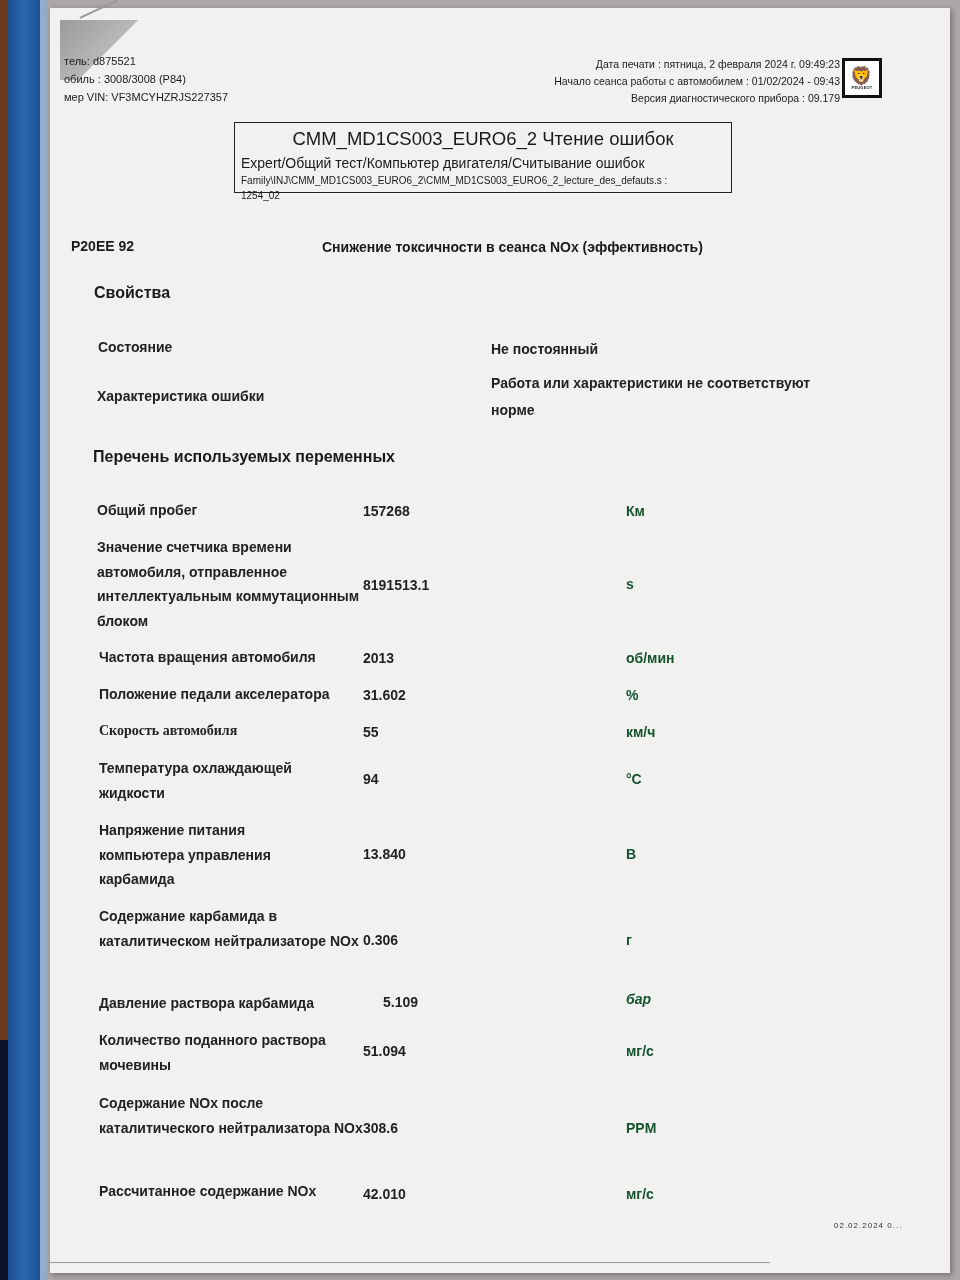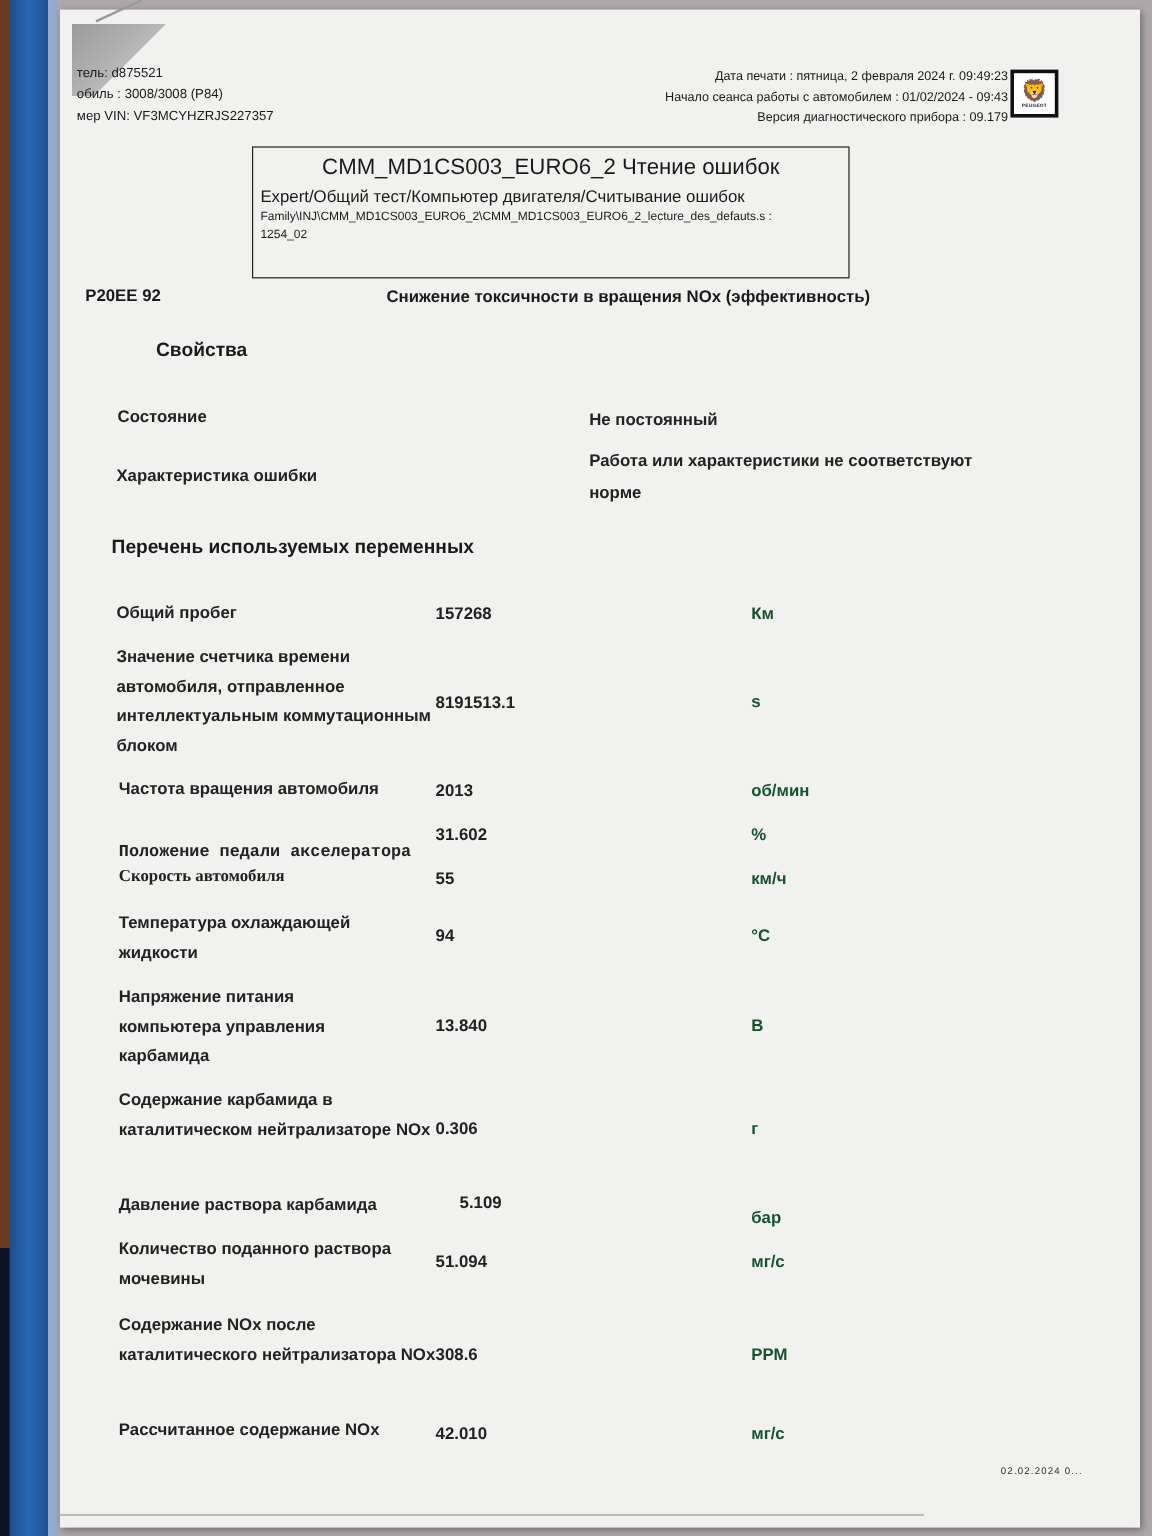--- a/index.html
+++ b/index.html
@@ -34,21 +34,21 @@
     .meta-left { left: 14px; top: 44px; font-size: 11px; line-height: 18px; }
     .meta-right { right: 110px; top: 48px; font-size: 10.5px; line-height: 17px; text-align: right; }
     .logo {
       left: 792px; top: 50px; width: 40px; height: 40px;
       border: 3px solid #111; background: #fff; box-sizing: border-box;
       display: flex; flex-direction: column; align-items: center; justify-content: center;
     }
     .logo .lion { font-size: 18px; line-height: 18px; }
     .logo .brand { font-size: 4px; font-weight: bold; letter-spacing: 0.2px; }
     .title-box {
-      left: 160px; top: 114px; width: 498px; height: 110px;
+      left: 184px; top: 114px; width: 498px; height: 71px;
       border: 1.5px solid #222; box-sizing: border-box; padding: 2px 6px;
     }
     .title-box .t1 { font-size: 18.5px; text-align: center; line-height: 28px; }
     .title-box .t2 { font-size: 14px; line-height: 20px; }
     .title-box .t3 { font-size: 10px; line-height: 15px; }
     .code { left: 21px; top: 230px; font-size: 14px; font-weight: bold; }
     .code-desc { left: 272px; top: 231px; font-size: 14px; font-weight: bold; }
     .section-title { font-size: 16px; font-weight: bold; }
     .prop-label, .prop-value { font-size: 14px; font-weight: bold; color: #222; line-height: 27px; }
     .var-row { position: absolute; left: 0; width: 900px; }
@@ -88,23 +88,23 @@
   </div>
 
   <div class="title-box">
     <div class="t1">CMM_MD1CS003_EURO6_2 Чтение ошибок</div>
     <div class="t2">Expert/Общий тест/Компьютер двигателя/Считывание ошибок</div>
     <div class="t3">Family\INJ\CMM_MD1CS003_EURO6_2\CMM_MD1CS003_EURO6_2_lecture_des_defauts.s :</div>
     <div class="t3">1254_02</div>
   </div>
 
   <div class="code">P20EE 92</div>
-  <div class="code-desc">Снижение токсичности в вращения NOx (эффективность)</div>
+  <div class="code-desc">Снижение токсичности в сеанса NOx (эффективность)</div>
 
-  <div class="section-title" style="left:44px; top:276px;margin-left:36px;">Свойства</div>
+  <div class="section-title" style="left:44px; top:276px;">Свойства</div>
 
   <div class="prop-label" style="left:48px; top:326px;">Состояние</div>
   <div class="prop-value" style="left:441px; top:328px;">Не постоянный</div>
 
   <div class="prop-label" style="left:47px; top:375px;">Характеристика ошибки</div>
   <div class="prop-value" style="left:441px; top:362px;">
     <div>Работа или характеристики не соответствуют</div>
     <div>норме</div>
   </div>
 
@@ -122,21 +122,21 @@
     <div class="unit" style="top:41px;">s</div>
   </div>
 
   <div class="var-row" style="top:637px;">
     <div class="lbl" style="left:49px; top:0; width:280px;">Частота вращения автомобиля</div>
     <div class="val" style="top:5px;">2013</div>
     <div class="unit" style="top:5px;">об/мин</div>
   </div>
 
   <div class="var-row" style="top:674px;">
-    <div class="lbl" style="left:49px; top:16px; width:280px;font-family:Liberation Mono, monospace;">Положение педали акселератора</div>
+    <div class="lbl" style="left:49px; top:0; width:280px;">Положение педали акселератора</div>
     <div class="val" style="top:5px;">31.602</div>
     <div class="unit" style="top:5px;">%</div>
   </div>
 
   <div class="var-row" style="top:711px;">
     <div class="lbl" style="left:49px; top:0;font-family:Liberation Serif, serif;">Скорость автомобиля</div>
     <div class="val" style="top:5px;">55</div>
     <div class="unit" style="top:5px;">км/ч</div>
   </div>
 
@@ -154,21 +154,21 @@
 
   <div class="var-row" style="top:896px;">
     <div class="lbl" style="left:49px; top:0; width:265px;">Содержание карбамида в каталитическом нейтрализаторе NOx</div>
     <div class="val" style="top:28px;">0.306</div>
     <div class="unit" style="top:28px;">г</div>
   </div>
 
   <div class="var-row" style="top:983px;">
     <div class="lbl" style="left:49px; top:0; width:280px;">Давление раствора карбамида</div>
     <div class="val" style="top:3px;margin-left:20px;">5.109</div>
-    <div class="unit" style="top:15px;">бар</div>
+    <div class="unit" style="top:0;font-style:italic;">бар</div>
   </div>
 
   <div class="var-row" style="top:1020px;">
     <div class="lbl" style="left:49px; top:0; width:270px;">Количество поданного раствора мочевины</div>
     <div class="val" style="top:15px;">51.094</div>
     <div class="unit" style="top:15px;">мг/с</div>
   </div>
 
   <div class="var-row" style="top:1083px;">
     <div class="lbl" style="left:49px; top:0; width:265px;">Содержание NOx после каталитического нейтрализатора NOx</div>

